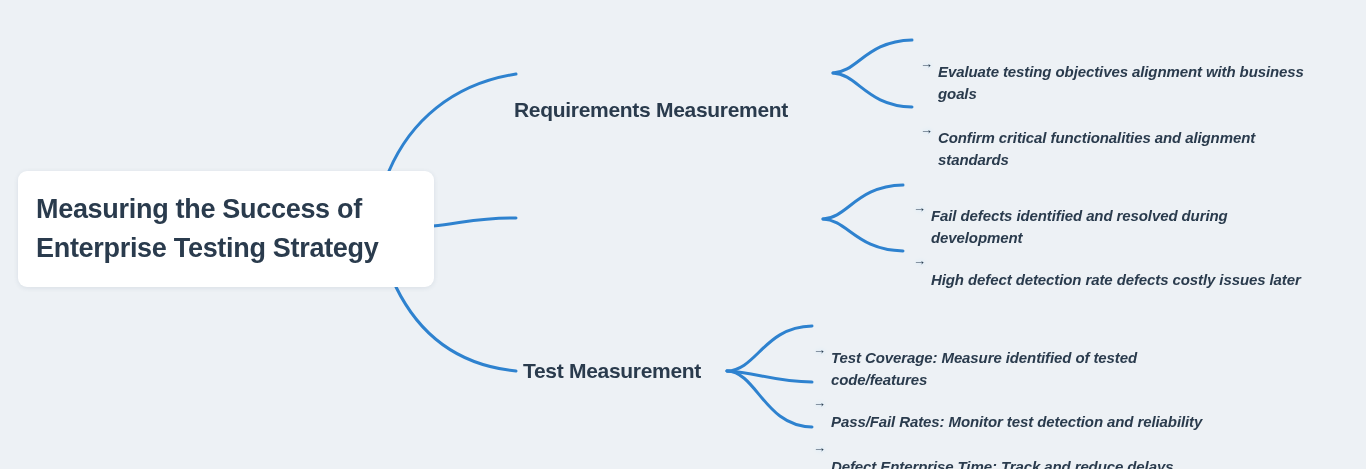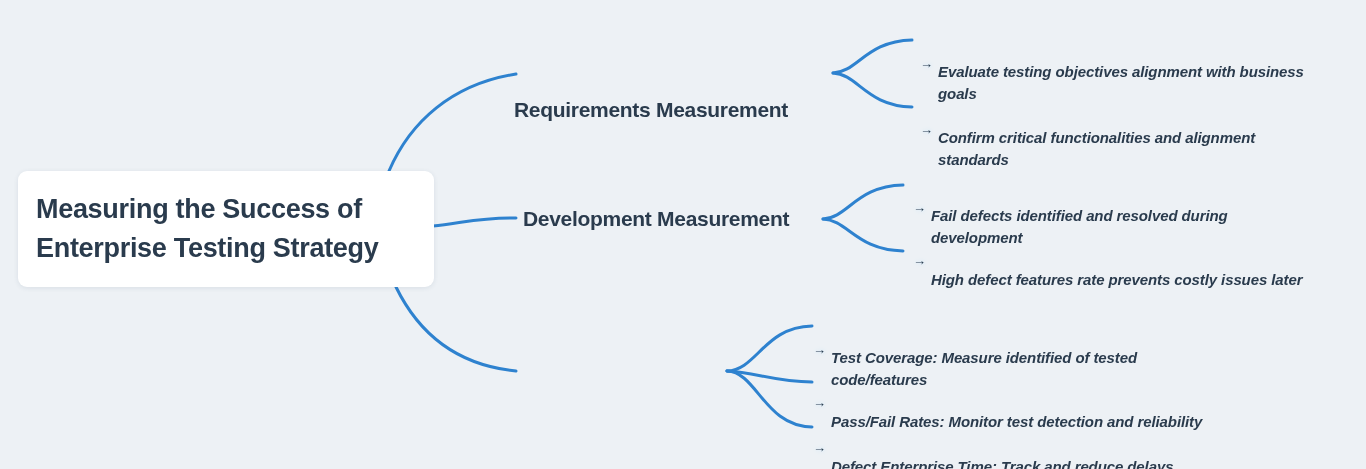--- a/index.html
+++ b/index.html
@@ -101,38 +101,38 @@
     <path d="M 727 371 C 757 370 764 327 812 326"></path>
     <path d="M 727 371 C 755 372 775 382 812 382"></path>
     <path d="M 727 371 C 757 372 764 426 812 427"></path>
   </svg>
 
   <div class="root-node">
     <div class="root-title">Measuring the Success of Enterprise Testing Strategy</div>
   </div>
 
   <div class="branch-label" style="left:514px; top:59px;margin-top:37px;">Requirements Measurement</div>
-  <div class="branch-label" style="left:523px; top:205px;">Development Measurement</div>
+  <div class="branch-label" style="left:523px; top:357px;">Test Measurement</div>
 
   <div class="leaf" style="left:920px; top:21px;">
     <span class="arrow">→</span>
     <div class="leaf-text w390">Evaluate testing objectives alignment with business goals</div>
   </div>
   <div class="leaf" style="left:920px; top:87px;">
     <span class="arrow">→</span>
     <div class="leaf-text w390">Confirm critical functionalities and alignment standards</div>
   </div>
 
   <div class="leaf" style="left:913px; top:165px;">
     <span class="arrow">→</span>
     <div class="leaf-text w380">Fail defects identified and resolved during development</div>
   </div>
   <div class="leaf" style="left:913px; top:229px;">
     <span class="arrow">→</span>
-    <div class="leaf-text w380">High defect features rate prevents costly issues later</div>
+    <div class="leaf-text w380">High defect detection rate defects costly issues later</div>
   </div>
 
   <div class="leaf" style="left:813px; top:307px;">
     <span class="arrow">→</span>
     <div class="leaf-text w370">Test Coverage: Measure identified of tested code/features</div>
   </div>
   <div class="leaf" style="left:813px; top:371px;">
     <span class="arrow">→</span>
     <div class="leaf-text nowrap">Pass/Fail Rates: Monitor test detection and reliability</div>
   </div>

